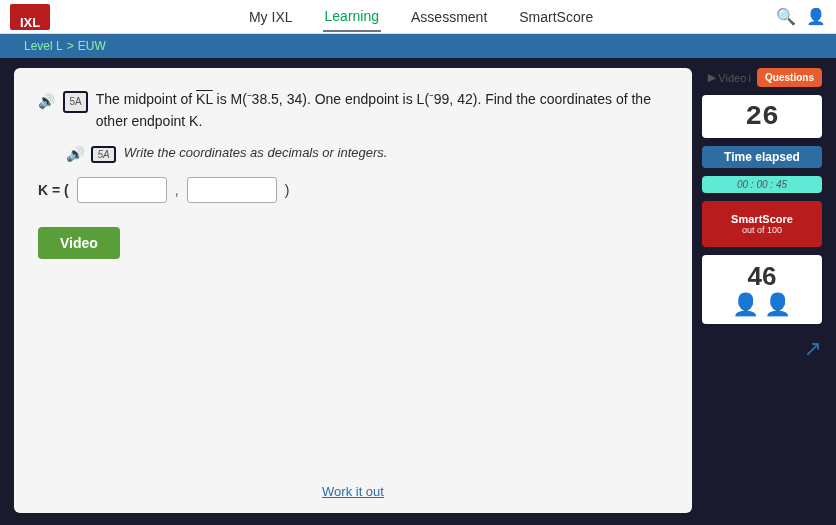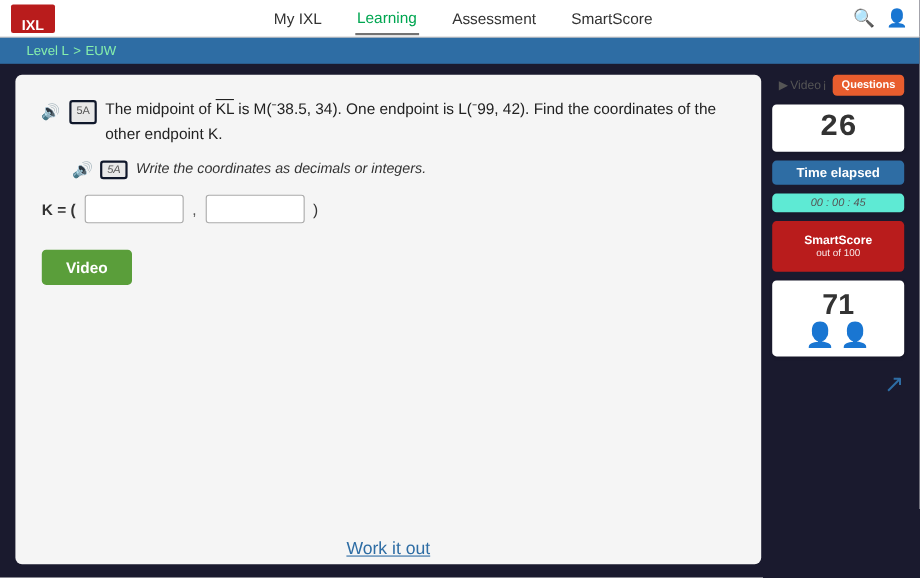--- a/index.html
+++ b/index.html
@@ -166,24 +166,24 @@
       padding: 8px 22px;
       font-size: 14px;
       cursor: pointer;
       font-weight: bold;
       margin-top: 4px;
     }
 
     
     .work-it-out {
       position: absolute;
-      bottom: 4px;
+      bottom: 14px;
       left: 50%;
       transform: translateX(-50%);
-      font-size: 16px;
+      font-size: 13px;
       color: #2e6da4;
       cursor: pointer;
       text-decoration: underline;
     }
 
     
     .right-sidebar {
       width: 120px;
       display: flex;
       flex-direction: column;
@@ -395,21 +395,21 @@
     <div class="time-elapsed-box">Time elapsed</div>
 
     <div class="timer-display">00 : 00 : 45</div>
 
     <div class="smartscore-box">
       <div class="ss-title">SmartScore</div>
       <div class="ss-sub">out of 100</div>
     </div>
 
     <div class="score-bottom-box">
-      <div class="score-bottom-number">71</div>
+      <div class="score-bottom-number">46</div>
 
       <div class="avatar-row">
         <span class="avatar-icon">👤</span>
         <span class="avatar-icon">👤</span>
       </div>
     </div>
 
     <div class="hint-arrow">↗</div>
 
   </div>

